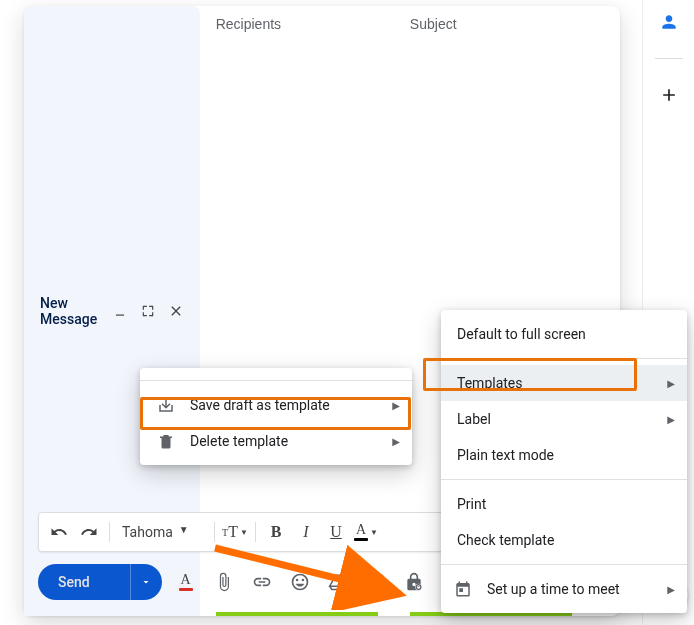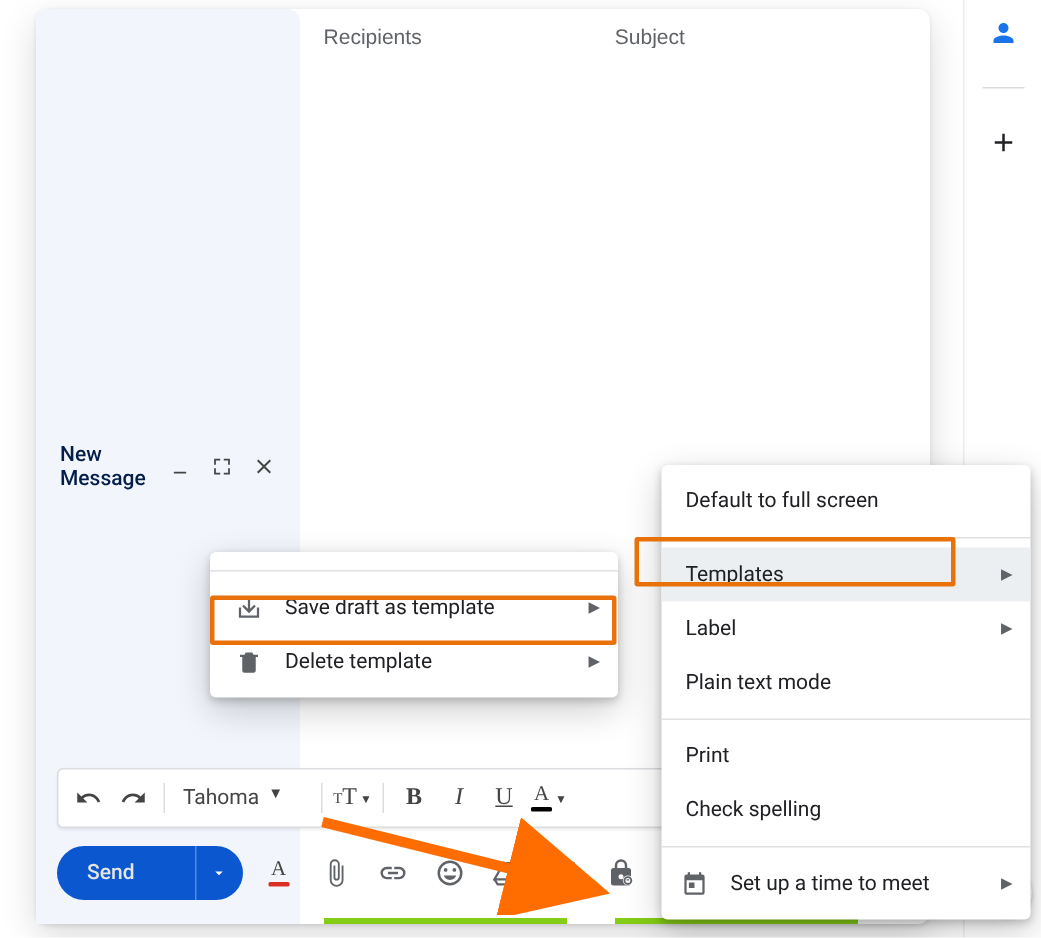--- a/index.html
+++ b/index.html
@@ -247,21 +247,21 @@
     <span class="sub-caret">▶</span>
   </div>
   <div class="menu-item">
     <span>Plain text mode</span>
   </div>
   <div class="menu-div"></div>
   <div class="menu-item">
     <span>Print</span>
   </div>
   <div class="menu-item">
-    <span>Check spelling</span>
+    <span>Check template</span>
   </div>
   <div class="menu-div"></div>
   <div class="menu-item">
     <span class="mi-icon" style="margin-left:-4px;">
         <svg width="18" height="18" viewBox="0 0 24 24">
           <path fill="#5f6368" d="M19 4h-1V2h-2v2H8V2H6v2H5a2 2 0 00-2 2v14a2 2 0 002 2h14a2 2 0 002-2V6a2 2 0 00-2-2zm0 16H5V9h14v11zM7 11h5v5H7v-5z"></path>
         </svg>
       </span>
     <span>Set up a time to meet</span>
     <span class="sub-caret">▶</span>

